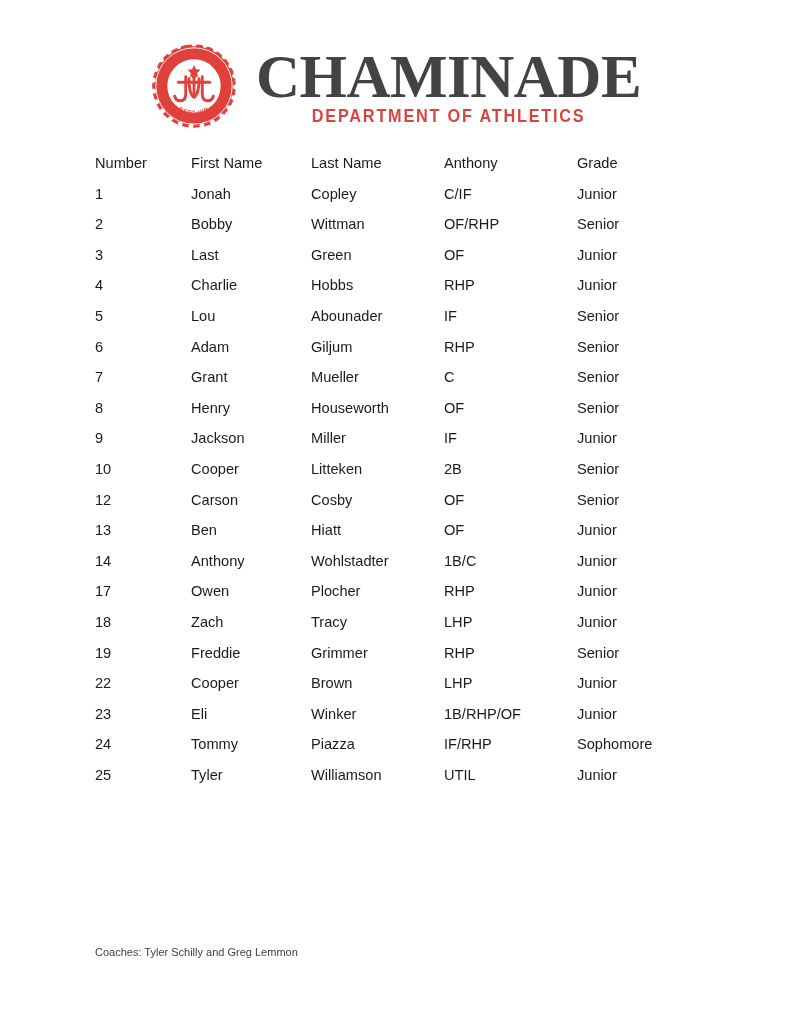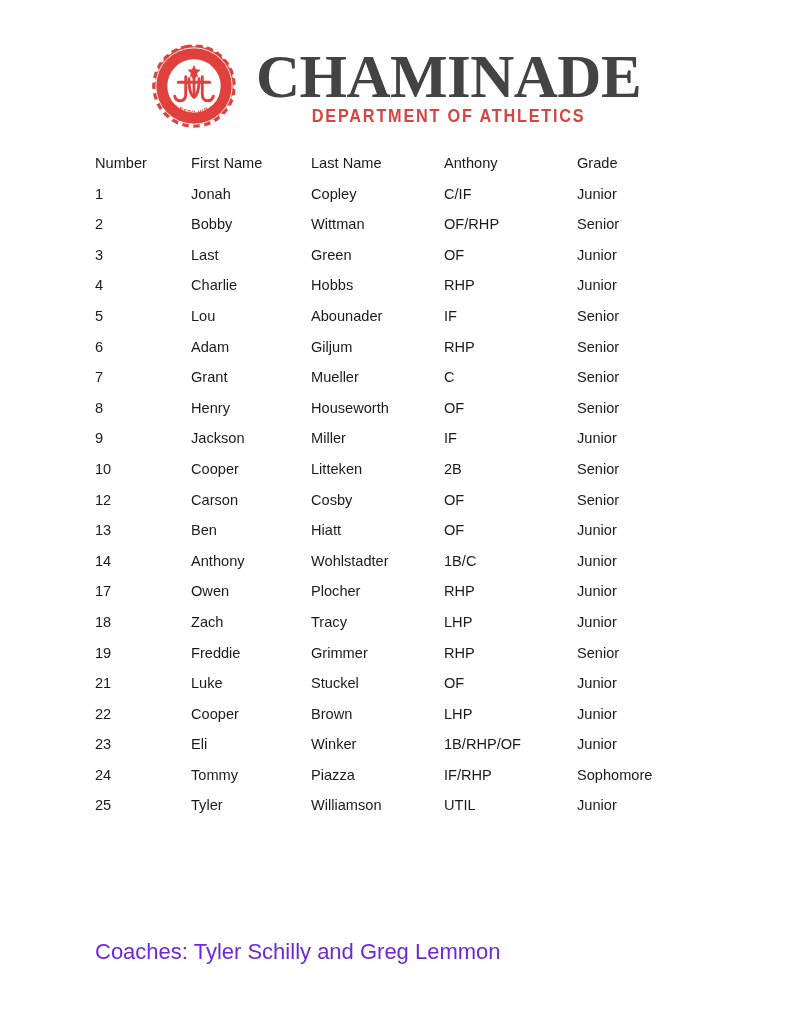--- a/index.html
+++ b/index.html
@@ -103,23 +103,23 @@
   }
   .roster-table th {
     font-weight: 400;
   }
 
   
   .coaches {
     position: absolute;
     left: 95px;
     top: 941px;
-    font-size: 22px;
+    font-size: 11px;
     line-height: 22px;
-    color: #6d28d9;
+    color: #404040;
     white-space: nowrap;
   }
 </style>
 </head>
 <body>
 
 <div class="header">
 
   <div class="seal">
     <svg viewBox="0 0 200 200" aria-hidden="true">
@@ -332,27 +332,20 @@
           <td>Junior</td>
         </tr>
         <tr>
           <td>19</td>
           <td>Freddie</td>
           <td>Grimmer</td>
           <td>RHP</td>
           <td>Senior</td>
         </tr>
         <tr>
-          <td>21</td>
-          <td>Luke</td>
-          <td>Stuckel</td>
-          <td>OF</td>
-          <td>Junior</td>
-        </tr>
-        <tr>
           <td>22</td>
           <td>Cooper</td>
           <td>Brown</td>
           <td>LHP</td>
           <td>Junior</td>
         </tr>
         <tr>
           <td>23</td>
           <td>Eli</td>
           <td>Winker</td>

